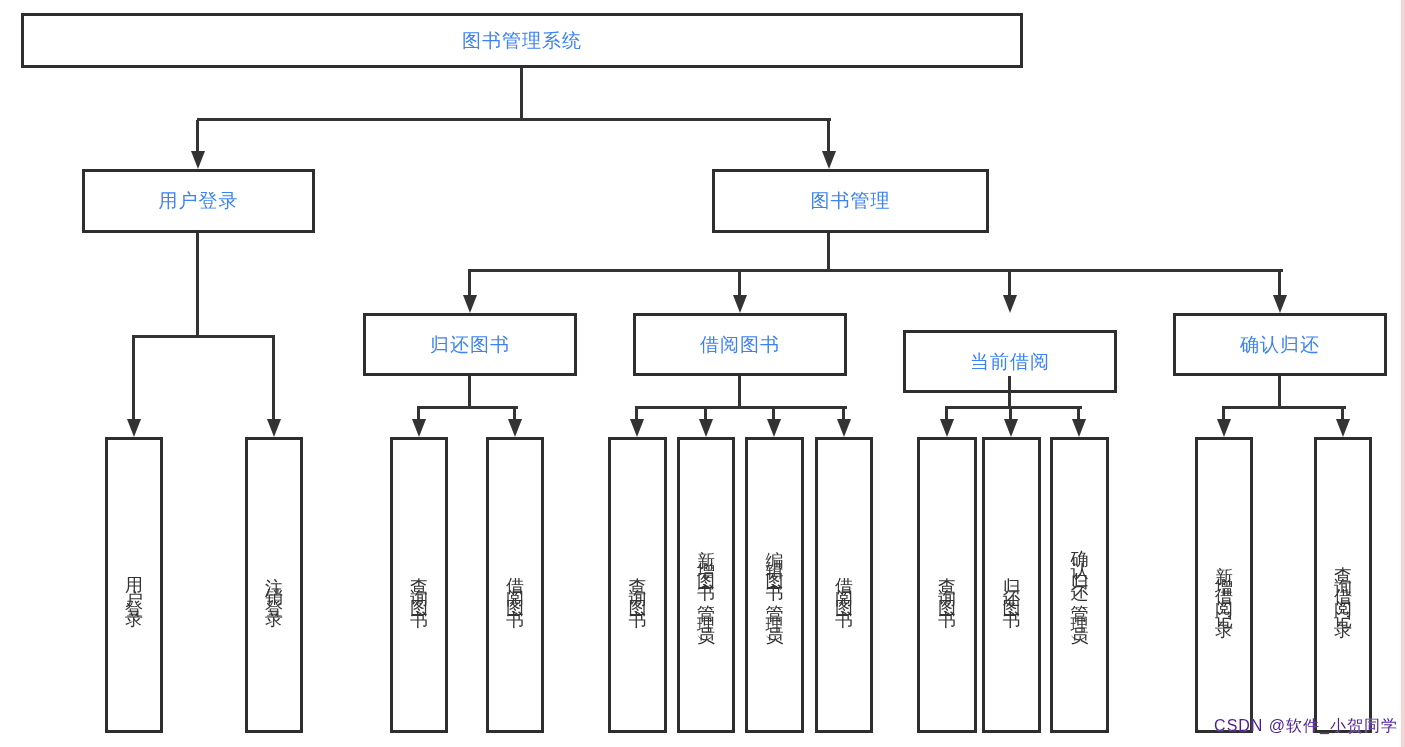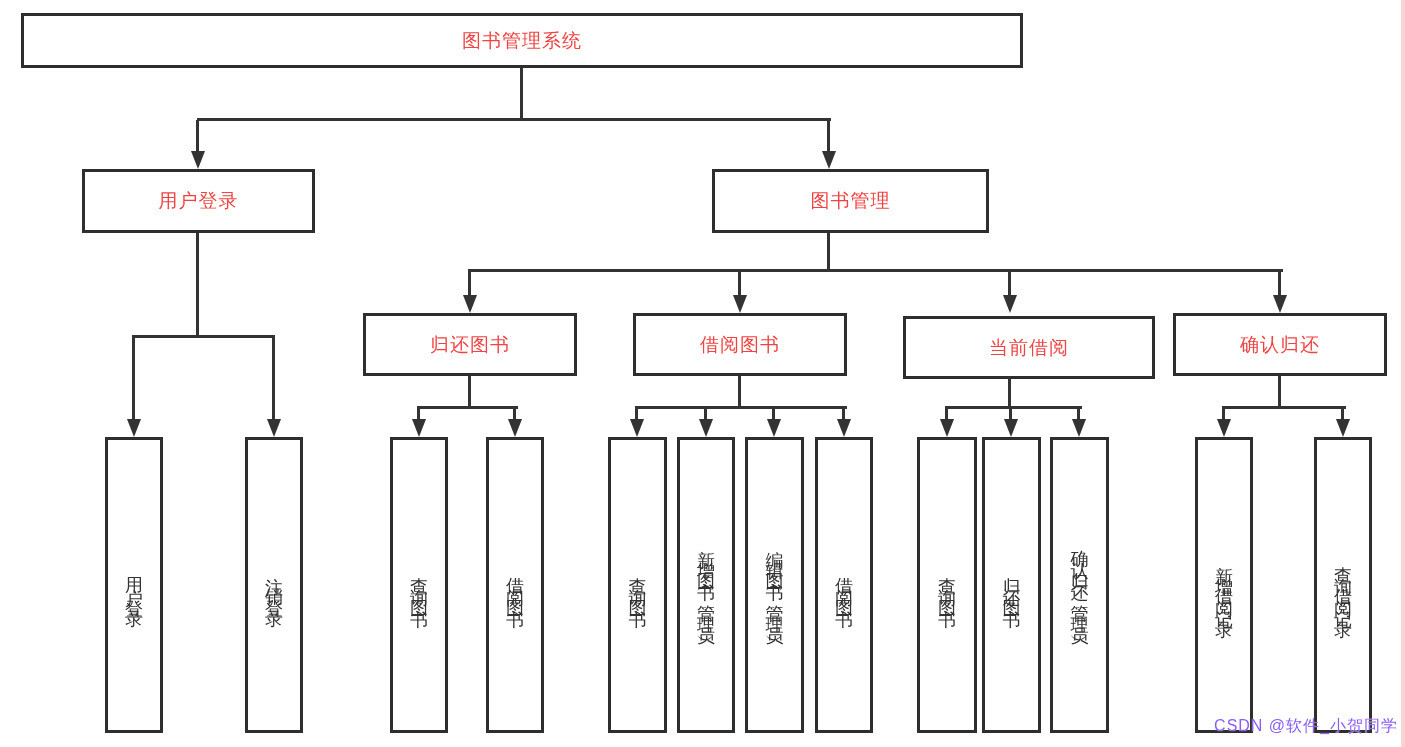--- a/index.html
+++ b/index.html
@@ -3,40 +3,40 @@
 <meta charset="utf-8">
 <style>
   html,body{margin:0;padding:0;background:#fff;}
   .canvas{
     position:relative;width:1405px;height:747px;background:#ffffff;overflow:hidden;
     font-family:"Liberation Sans","DejaVu Sans",sans-serif;color:#333333;
   }
   .box{
     position:absolute;box-sizing:border-box;border:3px solid #2e2e2e;background:#ffffff;
     display:flex;align-items:center;justify-content:center;
-    font-size:19px;color:#ef4444;letter-spacing:1px;
+    font-size:19px;color:#3b82f6;letter-spacing:1px;
   }
   .leaf{
     position:absolute;box-sizing:border-box;border:3px solid #2e2e2e;background:#ffffff;
     display:flex;align-items:center;justify-content:center;
     top:437px;height:296px;
   }
   .leaf span{
     writing-mode:vertical-lr;text-orientation:mixed;
     font-size:18px;letter-spacing:11px;line-height:1;color:#333333;white-space:nowrap;
   }
   .vl,.hl,.stem{position:absolute;background:#333333;}
   .arr{
     position:absolute;width:0;height:0;
     border-left:7px solid transparent;border-right:7px solid transparent;
     border-top:18px solid #333333;
   }
   .watermark{
     position:absolute;right:7px;top:716px;z-index:5;
-    font-size:16px;color:#8b5cf6;letter-spacing:1px;white-space:nowrap;
+    font-size:16px;color:#4c1d95;letter-spacing:1px;white-space:nowrap;
     text-shadow:0 0 1px #ffffff;
   }
   .edge-strip{
     position:absolute;right:0;top:0;width:4px;height:100%;background:#f6d4d4;z-index:4;
   }
 </style>
 </head>
 <body>
 
 <div class="canvas">
@@ -82,21 +82,21 @@
     <div class="stem" style="left:1278px;top:272px;width:3px;height:24px"></div>
     <div class="arr" style="left:1273px;top:295px"></div>
   </div>
 
   <div class="box" style="left:363px;top:313px;width:214px;height:63px">
     <span>归还图书</span>
   </div>
   <div class="box" style="left:633px;top:313px;width:214px;height:63px">
     <span>借阅图书</span>
   </div>
-  <div class="box" style="left:903px;top:316px;width:252px;height:63px">
+  <div class="box" style="left:903px;top:330px;width:214px;height:63px">
     <span>当前借阅</span>
   </div>
   <div class="box" style="left:1173px;top:313px;width:214px;height:63px">
     <span>确认归还</span>
   </div>
 
   <div>
     <div class="vl" style="left:468px;top:376px;width:3px;height:32px"></div>
     <div class="hl" style="left:417px;top:406px;width:101px;height:3px"></div>
     <div class="stem" style="left:417px;top:409px;width:3px;height:12px"></div>

